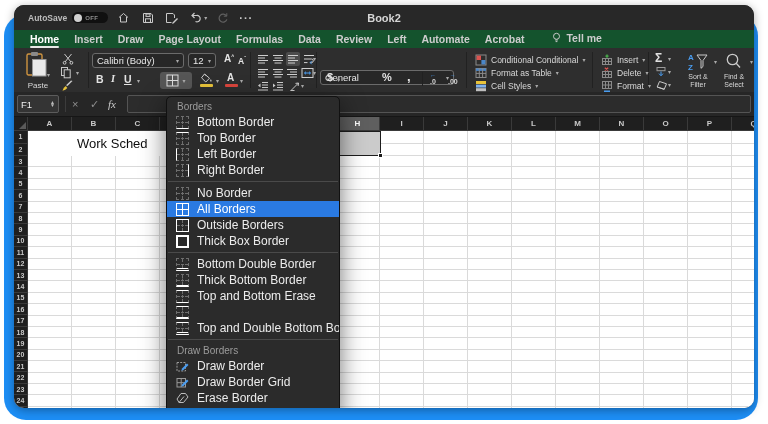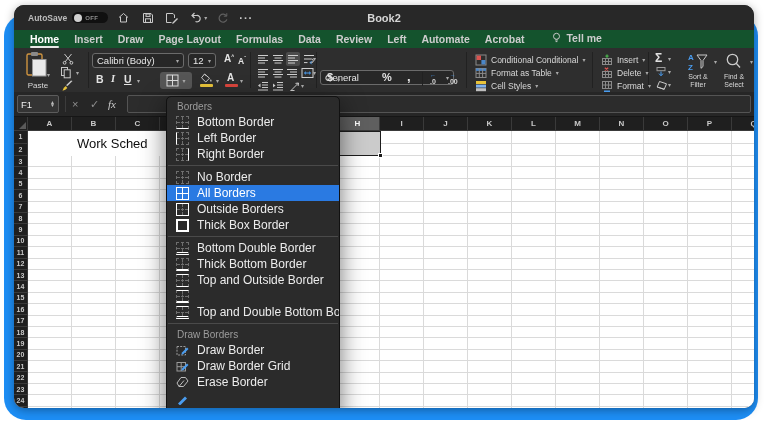--- a/index.html
+++ b/index.html
@@ -558,20 +558,24 @@
       </div>
   </div>
 
   <div class="menu" id="bordersmenu">
       <div class="mhead">Borders</div>
       <div class="mitem">
         <span class="bic b-bottom"></span>
         <span>Bottom Border</span>
       </div>
       <div class="mitem">
+        <span class="bic b-top"></span>
+        <span>Top Border</span>
+      </div>
+      <div class="mitem">
         <span class="bic b-left"></span>
         <span>Left Border</span>
       </div>
       <div class="mitem">
         <span class="bic b-right"></span>
         <span>Right Border</span>
       </div>
       <div class="msep"></div>
       <div class="mitem">
         <span class="bic "></span>
@@ -593,21 +597,21 @@
       <div class="mitem">
         <span class="bic b-bdouble"></span>
         <span>Bottom Double Border</span>
       </div>
       <div class="mitem">
         <span class="bic b-bthick"></span>
         <span>Thick Bottom Border</span>
       </div>
       <div class="mitem">
         <span class="bic b-tb"></span>
-        <span>Top and Outside Border</span>
+        <span>Top and Bottom Erase</span>
       </div>
       <div class="mitem">
         <span class="bic b-t-bthick"></span>
       </div>
       <div class="mitem">
         <span class="bic b-t-bdouble"></span>
         <span>Top and Double Bottom Border</span>
       </div>
       <div class="msep"></div>
       <div class="mhead">Draw Borders</div>

